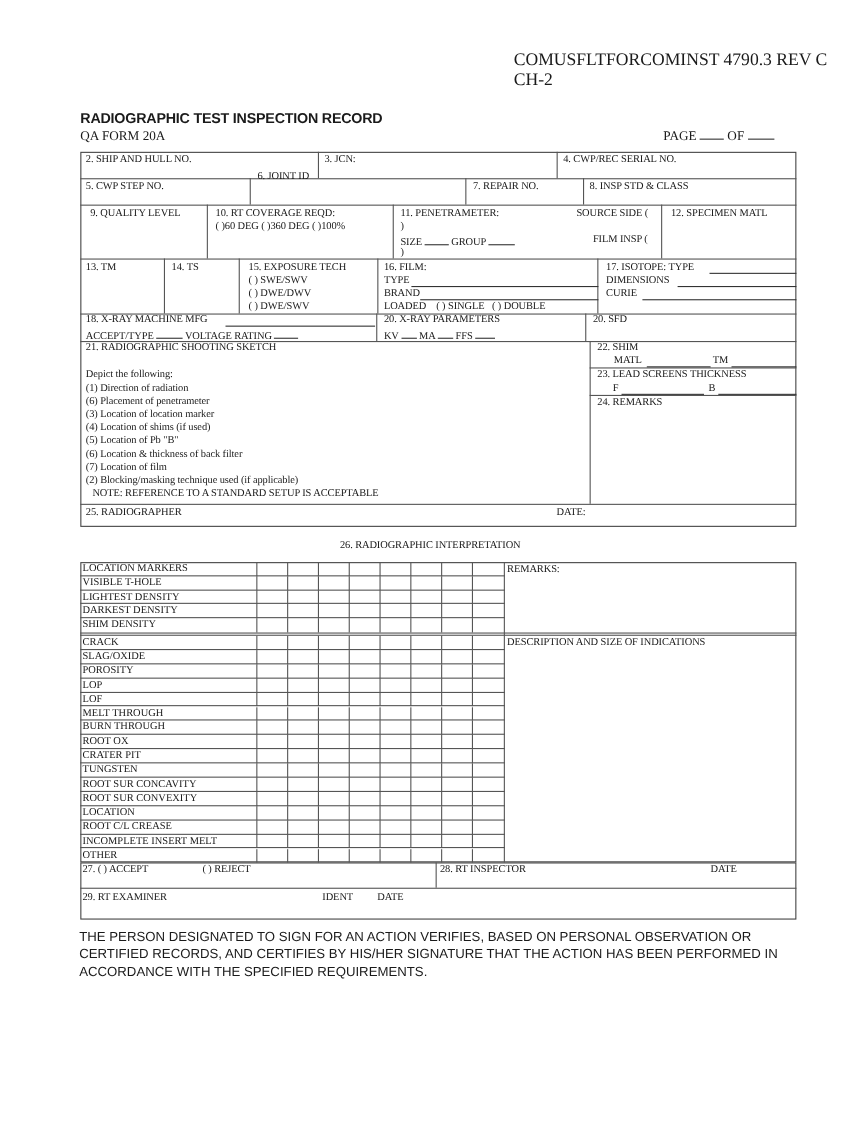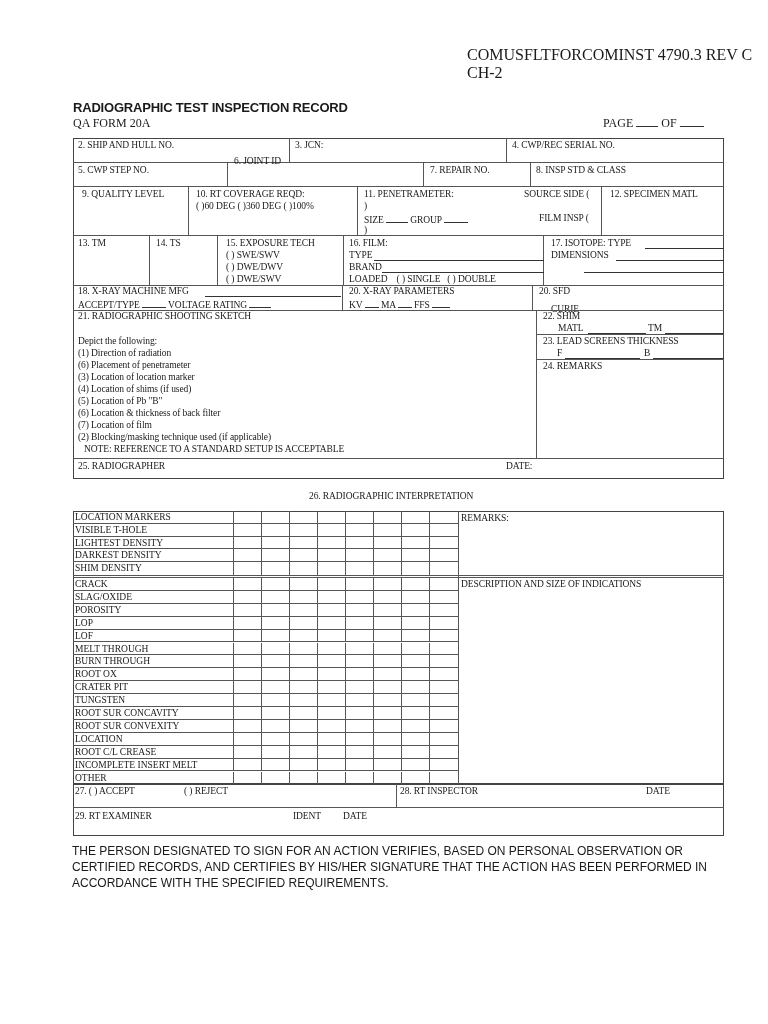--- a/index.html
+++ b/index.html
@@ -84,21 +84,21 @@
 <div class="abs t" style="left:349px;top:238px;">16.  FILM:</div>
 <div class="abs t" style="left:349px;top:250px;">TYPE</div>
 <div class="fill" style="left:374px;top:260px;width:170px;"></div>
 <div class="abs t" style="left:349px;top:262px;">BRAND</div>
 <div class="fill" style="left:382px;top:272px;width:162px;"></div>
 <div class="abs t" style="left:349px;top:274px;white-space:pre;">LOADED    ( ) SINGLE   ( ) DOUBLE</div>
 <div class="abs t" style="left:551px;top:238px;">17.  ISOTOPE: TYPE</div>
 <div class="fill" style="left:645px;top:248px;width:79px;"></div>
 <div class="abs t" style="left:551px;top:250px;">DIMENSIONS</div>
 <div class="fill" style="left:616px;top:260px;width:108px;"></div>
-<div class="abs t" style="left:551px;top:262px;margin-top:42px;">CURIE</div>
+<div class="abs t" style="left:551px;top:262px;">CURIE</div>
 <div class="fill" style="left:584px;top:272px;width:140px;"></div>
 
 <div class="hl" style="left:73px;top:310px;width:651px;"></div>
 <div class="vl" style="left:342px;top:285px;height:25px;"></div>
 <div class="vl" style="left:532px;top:285px;height:25px;"></div>
 <div class="abs t" style="left:78px;top:286px;">18.  X-RAY MACHINE MFG</div>
 <div class="fill" style="left:205px;top:296px;width:136px;"></div>
 <div class="abs t" style="left:78px;top:298px;">
   <span>ACCEPT/TYPE</span>
   <span class="ul" style="width:24px;"></span>

